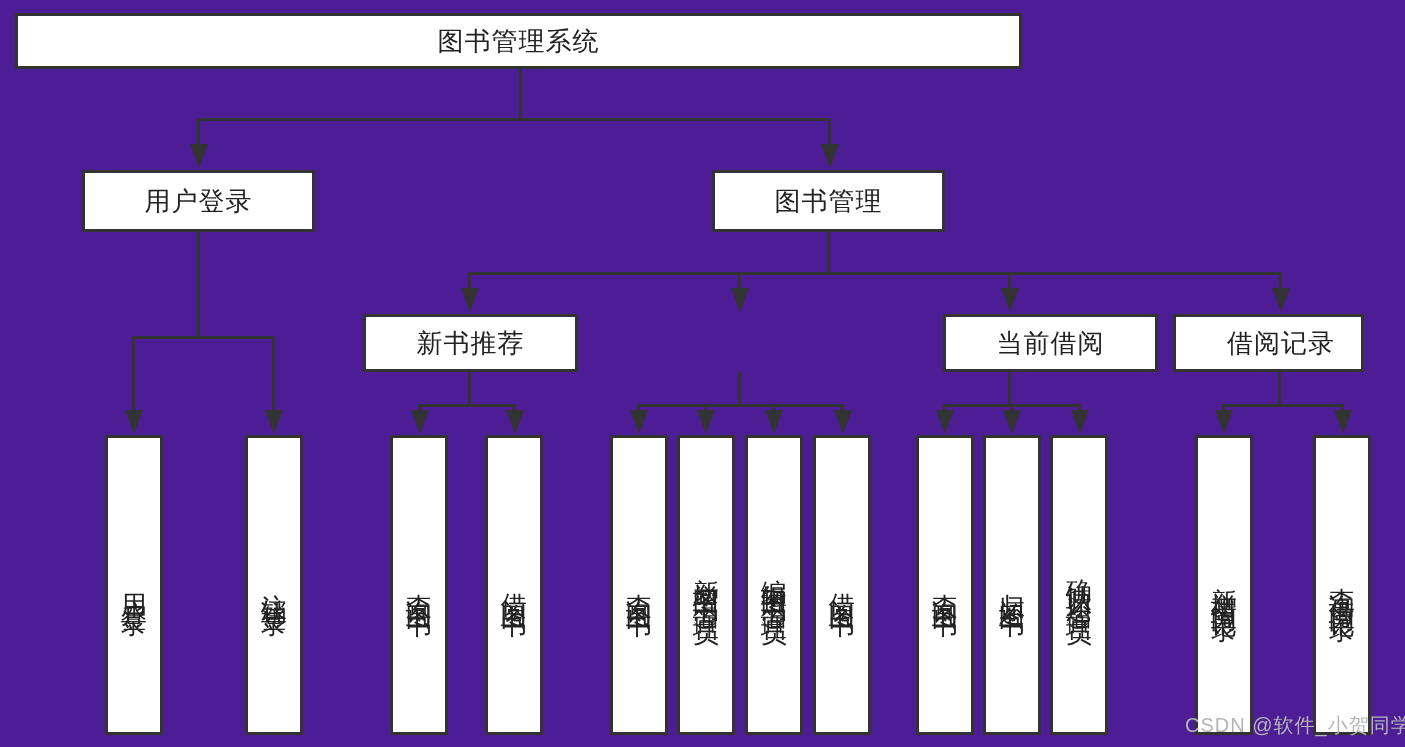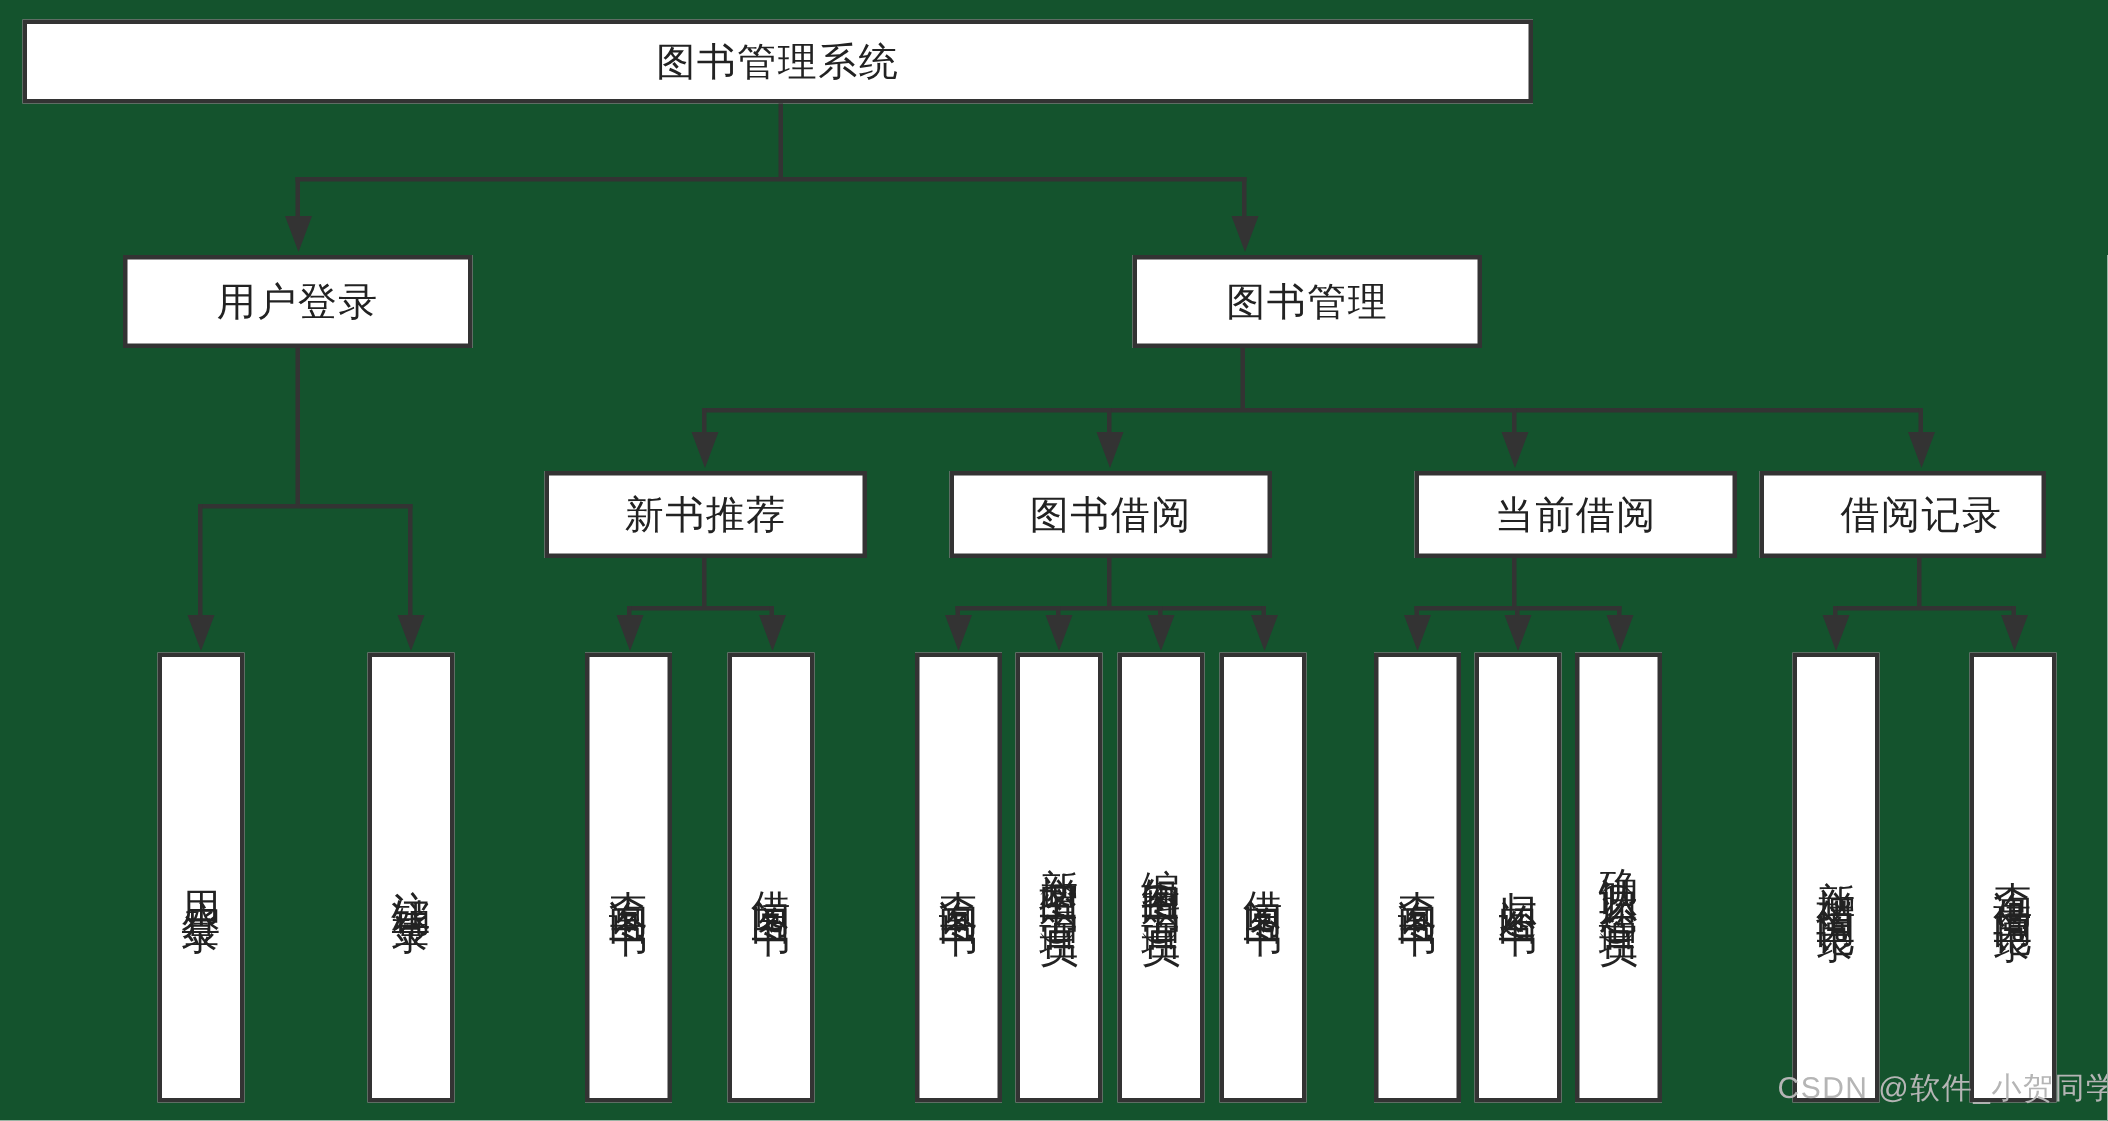--- a/index.html
+++ b/index.html
@@ -1,20 +1,20 @@
 <!DOCTYPE html>
 <html><head>
 <meta charset="utf-8">
 <style>
   html, body { margin: 0; padding: 0; background: #ffffff; }
   .canvas {
     position: relative;
     width: 1405px;
     height: 747px;
-    background: #14532d;
+    background: #4c1d95;
     font-family: "Liberation Sans", sans-serif;
     overflow: hidden;
   }
   .node {
     position: absolute;
     box-sizing: border-box;
     border: 3px solid #333333;
     background: #ffffff;
     display: flex;
     align-items: center;
@@ -73,21 +73,21 @@
   <div class="vline" style="left:519px; top:69px; height:49px;"></div>
   <div class="hline" style="left:197px; top:118px; width:634px;"></div>
   <div class="vline" style="left:197px; top:118px; height:28px;"></div>
   <div class="arrow" style="left:190px; top:144px;"></div>
   <div class="vline" style="left:828px; top:118px; height:28px;"></div>
   <div class="arrow" style="left:821px; top:144px;"></div>
 
   <div class="node" style="left:82px; top:170px; width:233px; height:62px;">
     <span>用户登录</span>
   </div>
-  <div class="node" style="left:712px; top:170px; width:233px; height:62px;margin-left:43px;">
+  <div class="node" style="left:712px; top:170px; width:233px; height:62px;">
     <span>图书管理</span>
   </div>
 
   <div class="vline" style="left:197px; top:232px; height:104px;"></div>
   <div class="hline" style="left:132px; top:336px; width:143px;"></div>
   <div class="vline" style="left:132px; top:336px; height:74px;"></div>
   <div class="arrow" style="left:125px; top:410px;"></div>
   <div class="vline" style="left:272px; top:336px; height:74px;"></div>
   <div class="arrow" style="left:265px; top:410px;"></div>
 
@@ -97,23 +97,20 @@
   <div class="arrow" style="left:461px; top:288px;"></div>
   <div class="vline" style="left:738px; top:272px; height:16px;"></div>
   <div class="arrow" style="left:731px; top:288px;"></div>
   <div class="vline" style="left:1008px; top:272px; height:16px;"></div>
   <div class="arrow" style="left:1001px; top:288px;"></div>
   <div class="vline" style="left:1279px; top:272px; height:16px;"></div>
   <div class="arrow" style="left:1272px; top:288px;"></div>
 
   <div class="node" style="left:363px; top:314px; width:215px; height:58px;justify-content:center;">
     <span>新书推荐</span>
-  </div>
-  <div class="node" style="left:633px; top:314px; width:215px; height:58px;">
-    <span>图书借阅</span>
   </div>
   <div class="node" style="left:903px; top:314px; width:215px; height:58px;margin-left:40px;">
     <span>当前借阅</span>
   </div>
   <div class="node" style="left:1173px; top:314px; width:191px; height:58px;padding-left:25px;">
     <span>借阅记录</span>
   </div>
 
   <div class="vline" style="left:468px; top:372px; height:32px;"></div>
   <div class="hline" style="left:418px; top:404px; width:98px;"></div>

